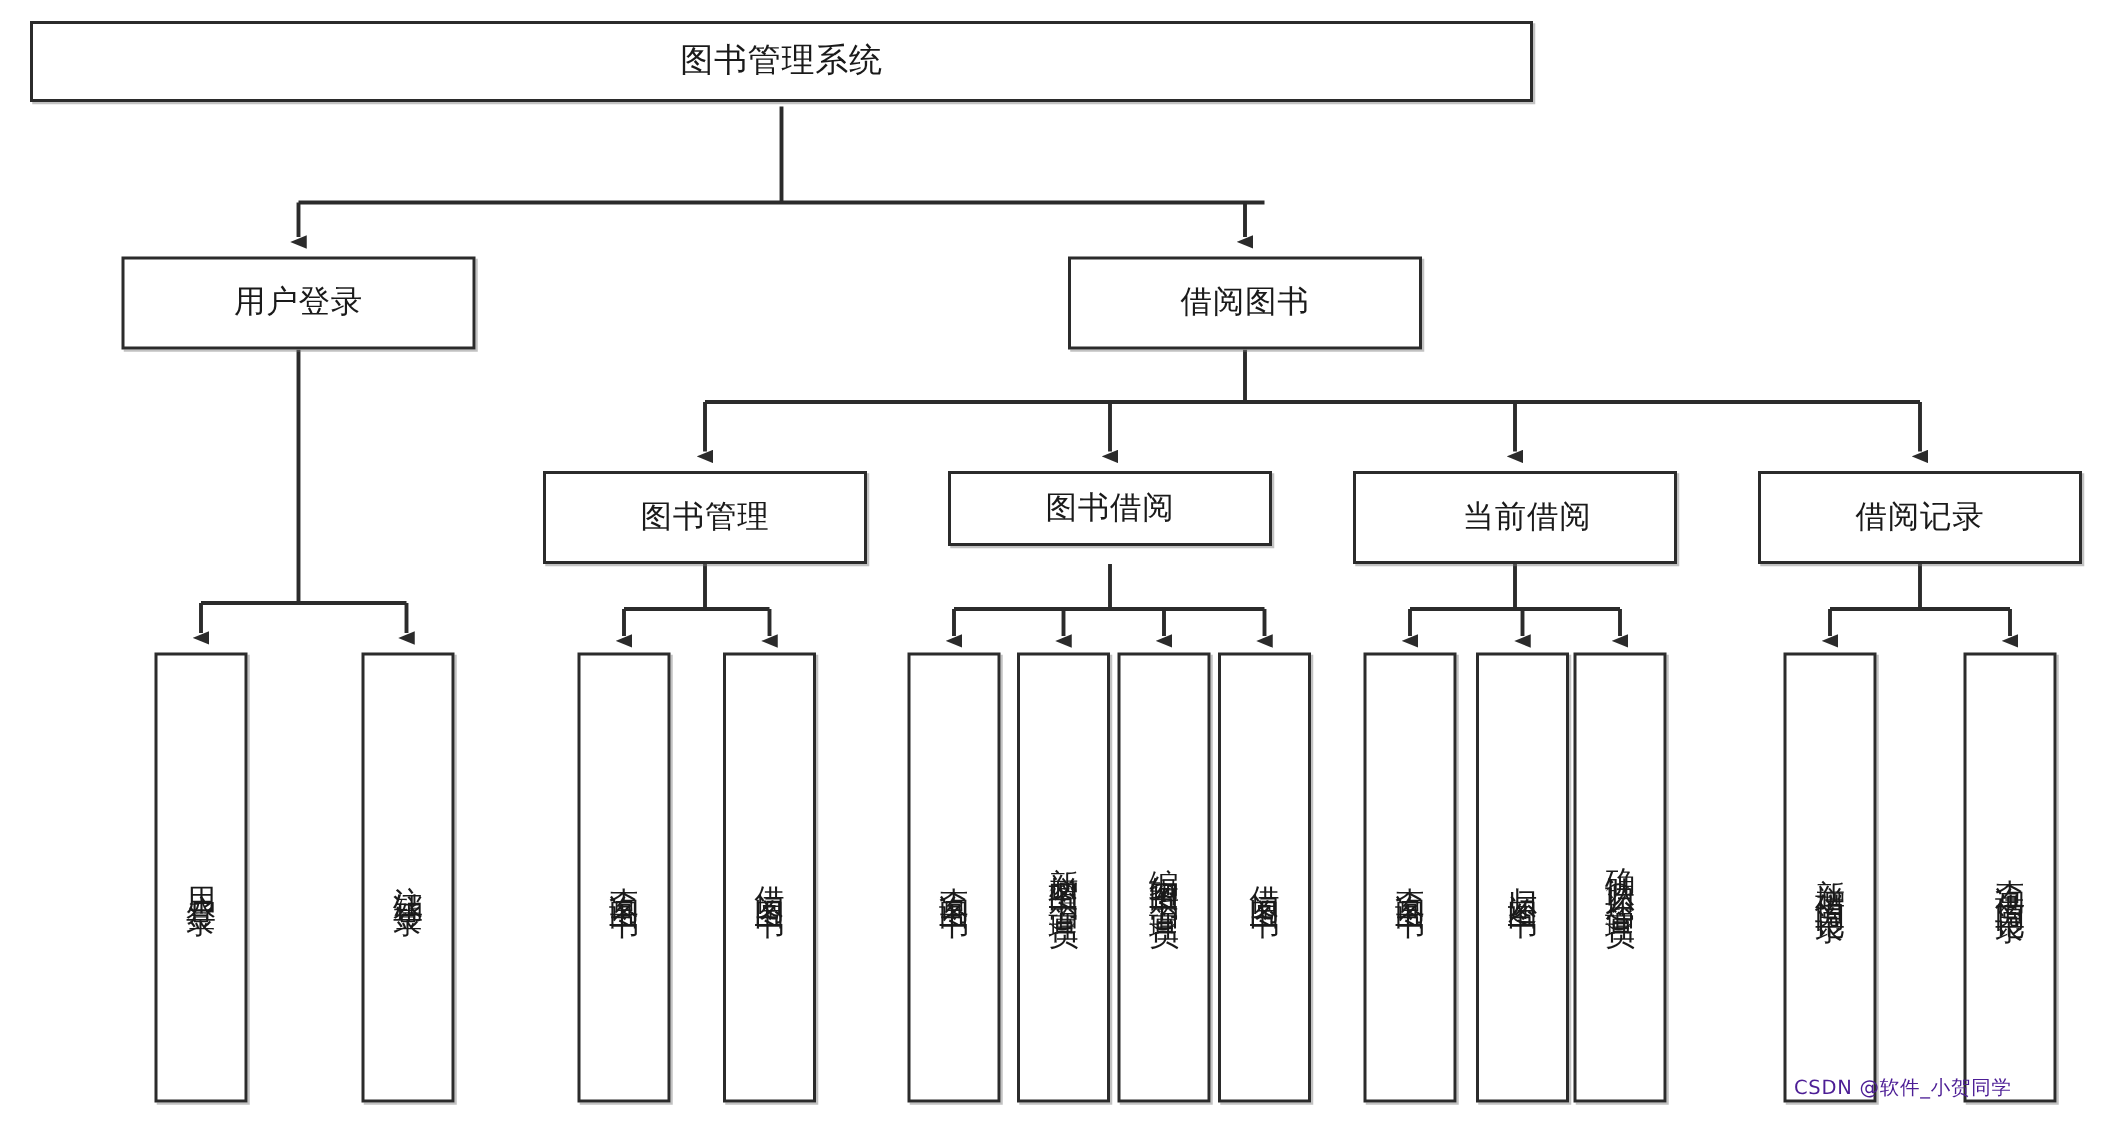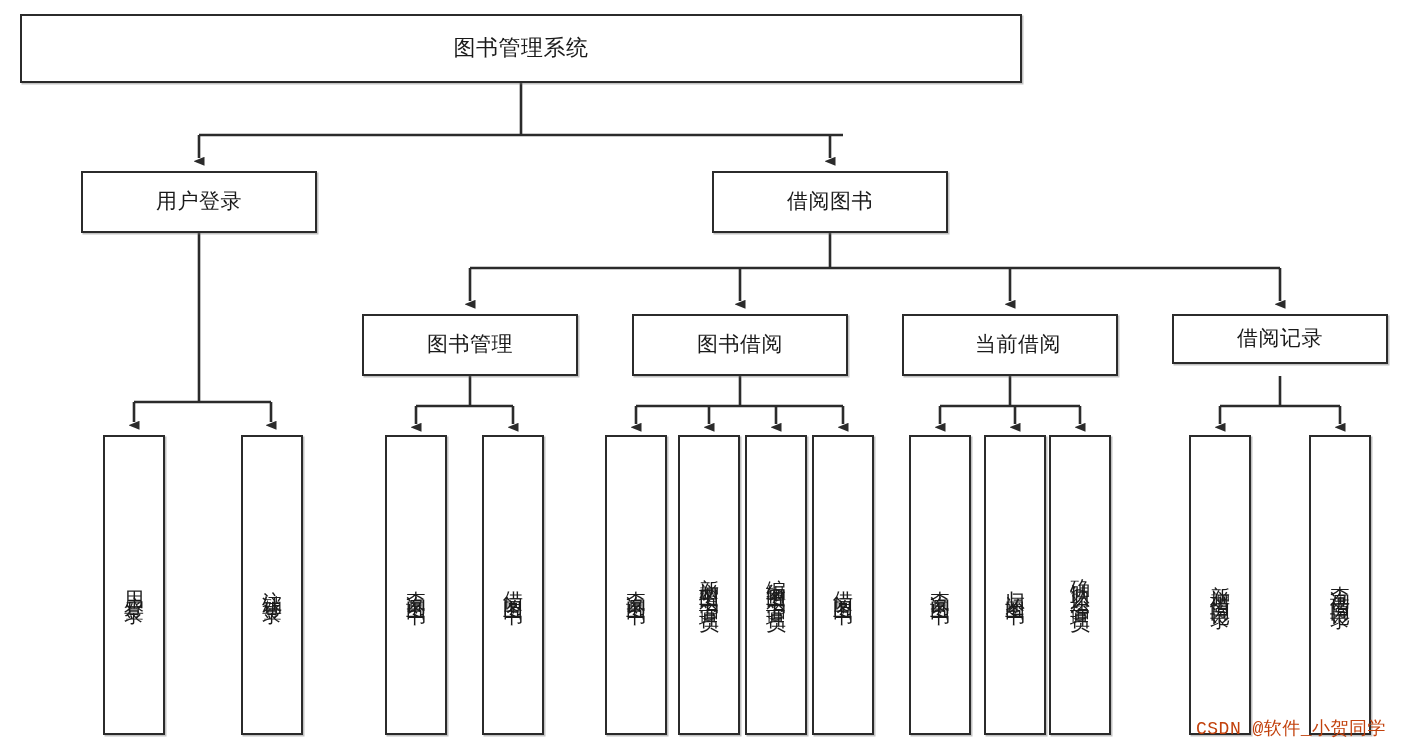--- a/index.html
+++ b/index.html
@@ -47,26 +47,25 @@
     padding: 4px 0;
   }
   .node.vert .vlabel {
     writing-mode: vertical-rl;
     text-orientation: upright;
     white-space: nowrap;
   }
   .node.root { font-size: 22px; }
   .watermark {
     position: absolute;
-    color: #c2410c;
-    font-size: 18px;
+    color: #4c1d95;
+    font-size: 13px;
     letter-spacing: 0.5px;
     white-space: nowrap;
     pointer-events: none;
-    font-family: Liberation Mono, monospace;
   }
 </style>
 </head>
 <body>
 
 <div id="canvas">
 
   <svg id="edges" viewBox="0 0 1405 747" xmlns="http://www.w3.org/2000/svg">
     <defs>
       <marker id="arrow" markerWidth="9" markerHeight="11" refX="1.2" refY="5.5" orient="auto" markerUnits="userSpaceOnUse">
@@ -110,41 +109,41 @@
       <path d="M1015,406 L1015,424" marker-end="url(#arrow)"></path>
       <path d="M1080,406 L1080,424" marker-end="url(#arrow)"></path>
 
       <path d="M1280,376 L1280,406"></path>
       <path d="M1220,406 L1340,406"></path>
       <path d="M1220,406 L1220,424" marker-end="url(#arrow)"></path>
       <path d="M1340,406 L1340,424" marker-end="url(#arrow)"></path>
     </g>
   </svg>
 
-  <div class="node horiz root" id="n-root" style="left: 20px; top: 14px; width: 1002px; height: 69px;">
+  <div class="node horiz root" id="n-root" style="left: 20px; top: 14px; width: 1002px; height: 54px;">
     <span>图书管理系统</span>
   </div>
 
   <div class="node horiz" id="n-l2-0" style="left: 81px; top: 171px; width: 236px; height: 62px;">
     <span>用户登录</span>
   </div>
   <div class="node horiz" id="n-l2-1" style="left: 712px; top: 171px; width: 236px; height: 62px;">
     <span>借阅图书</span>
   </div>
 
   <div class="node horiz" id="n-l3-0" style="left: 362px; top: 314px; width: 216px; height: 62px;">
     <span>图书管理</span>
   </div>
-  <div class="node horiz" id="n-l3-1" style="left: 632px; top: 314px; width: 216px; height: 62px;">
+  <div class="node horiz" id="n-l3-1" style="left: 632px; top: 314px; width: 216px; height: 50px;">
     <span>图书借阅</span>
   </div>
   <div class="node horiz" id="n-l3-2" style="left: 902px; top: 314px; width: 216px; height: 62px; padding-left: 16px;">
     <span>当前借阅</span>
   </div>
-  <div class="node horiz" id="n-l3-3" style="left: 1172px; top: 314px; width: 216px; height: 50px;">
+  <div class="node horiz" id="n-l3-3" style="left: 1172px; top: 314px; width: 216px; height: 62px;">
     <span>借阅记录</span>
   </div>
 
   <div class="node vert" id="n-leaf-0" style="left: 103px; top: 435px; width: 62px; height: 300px;">
     <span class="vlabel">用户登录</span>
   </div>
   <div class="node vert" id="n-leaf-1" style="left: 241px; top: 435px; width: 62px; height: 300px;">
     <span class="vlabel">注销登录</span>
   </div>
   <div class="node vert" id="n-leaf-2" style="left: 385px; top: 435px; width: 62px; height: 300px;">

